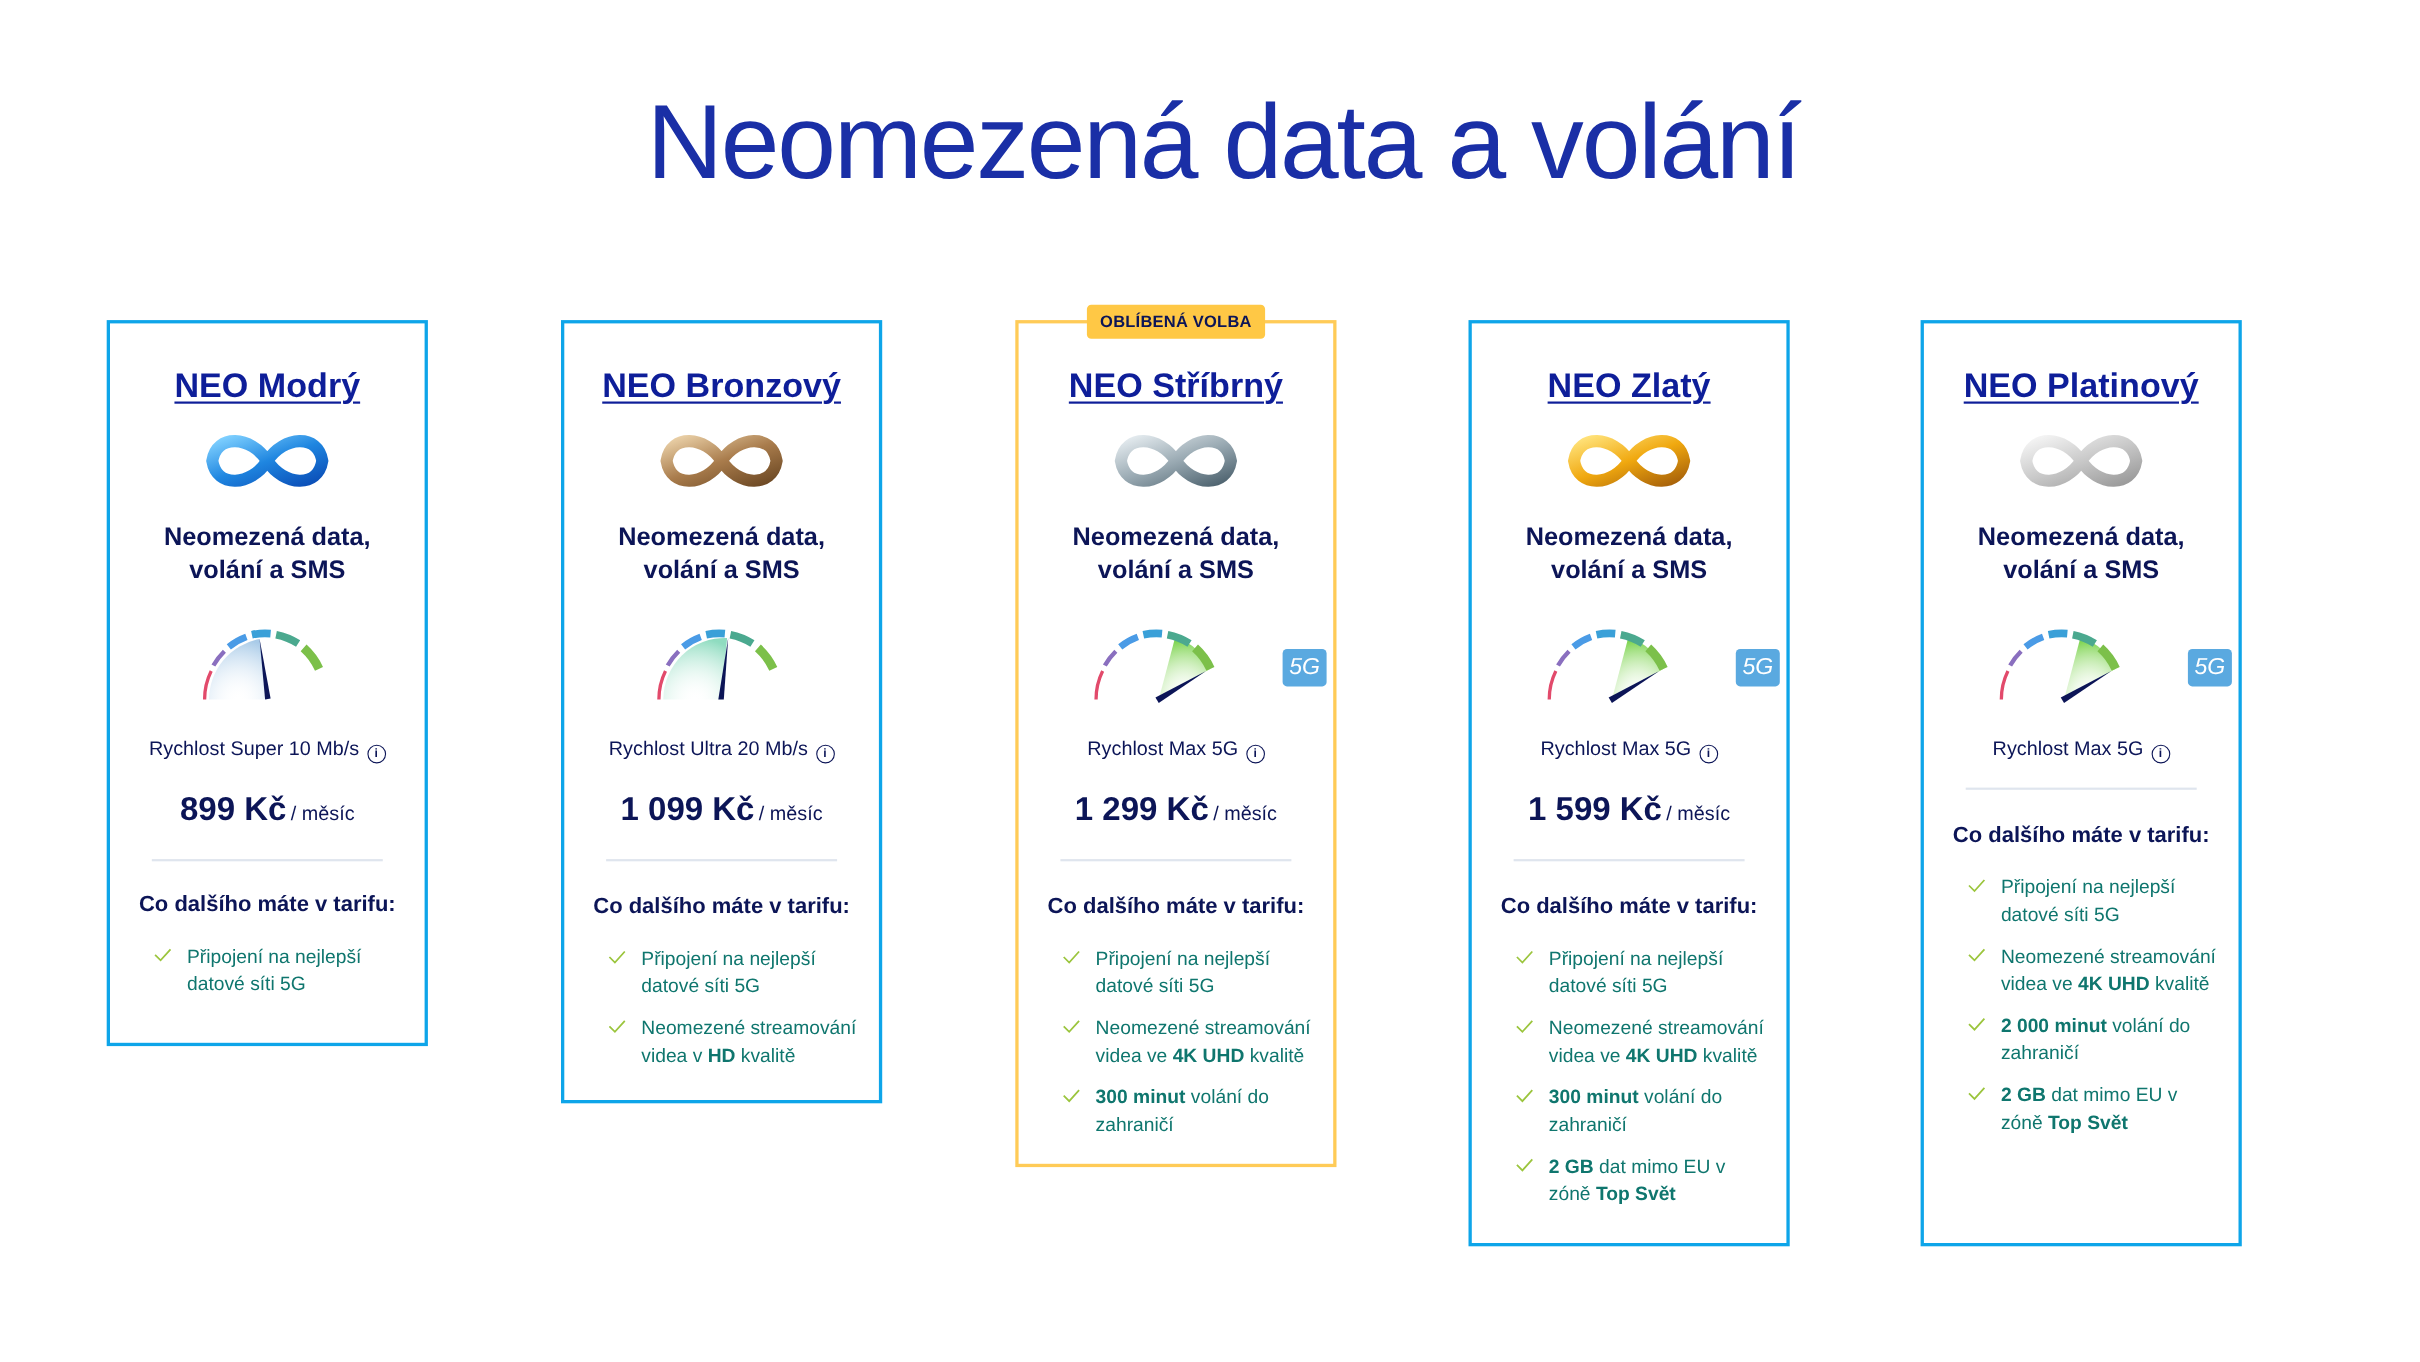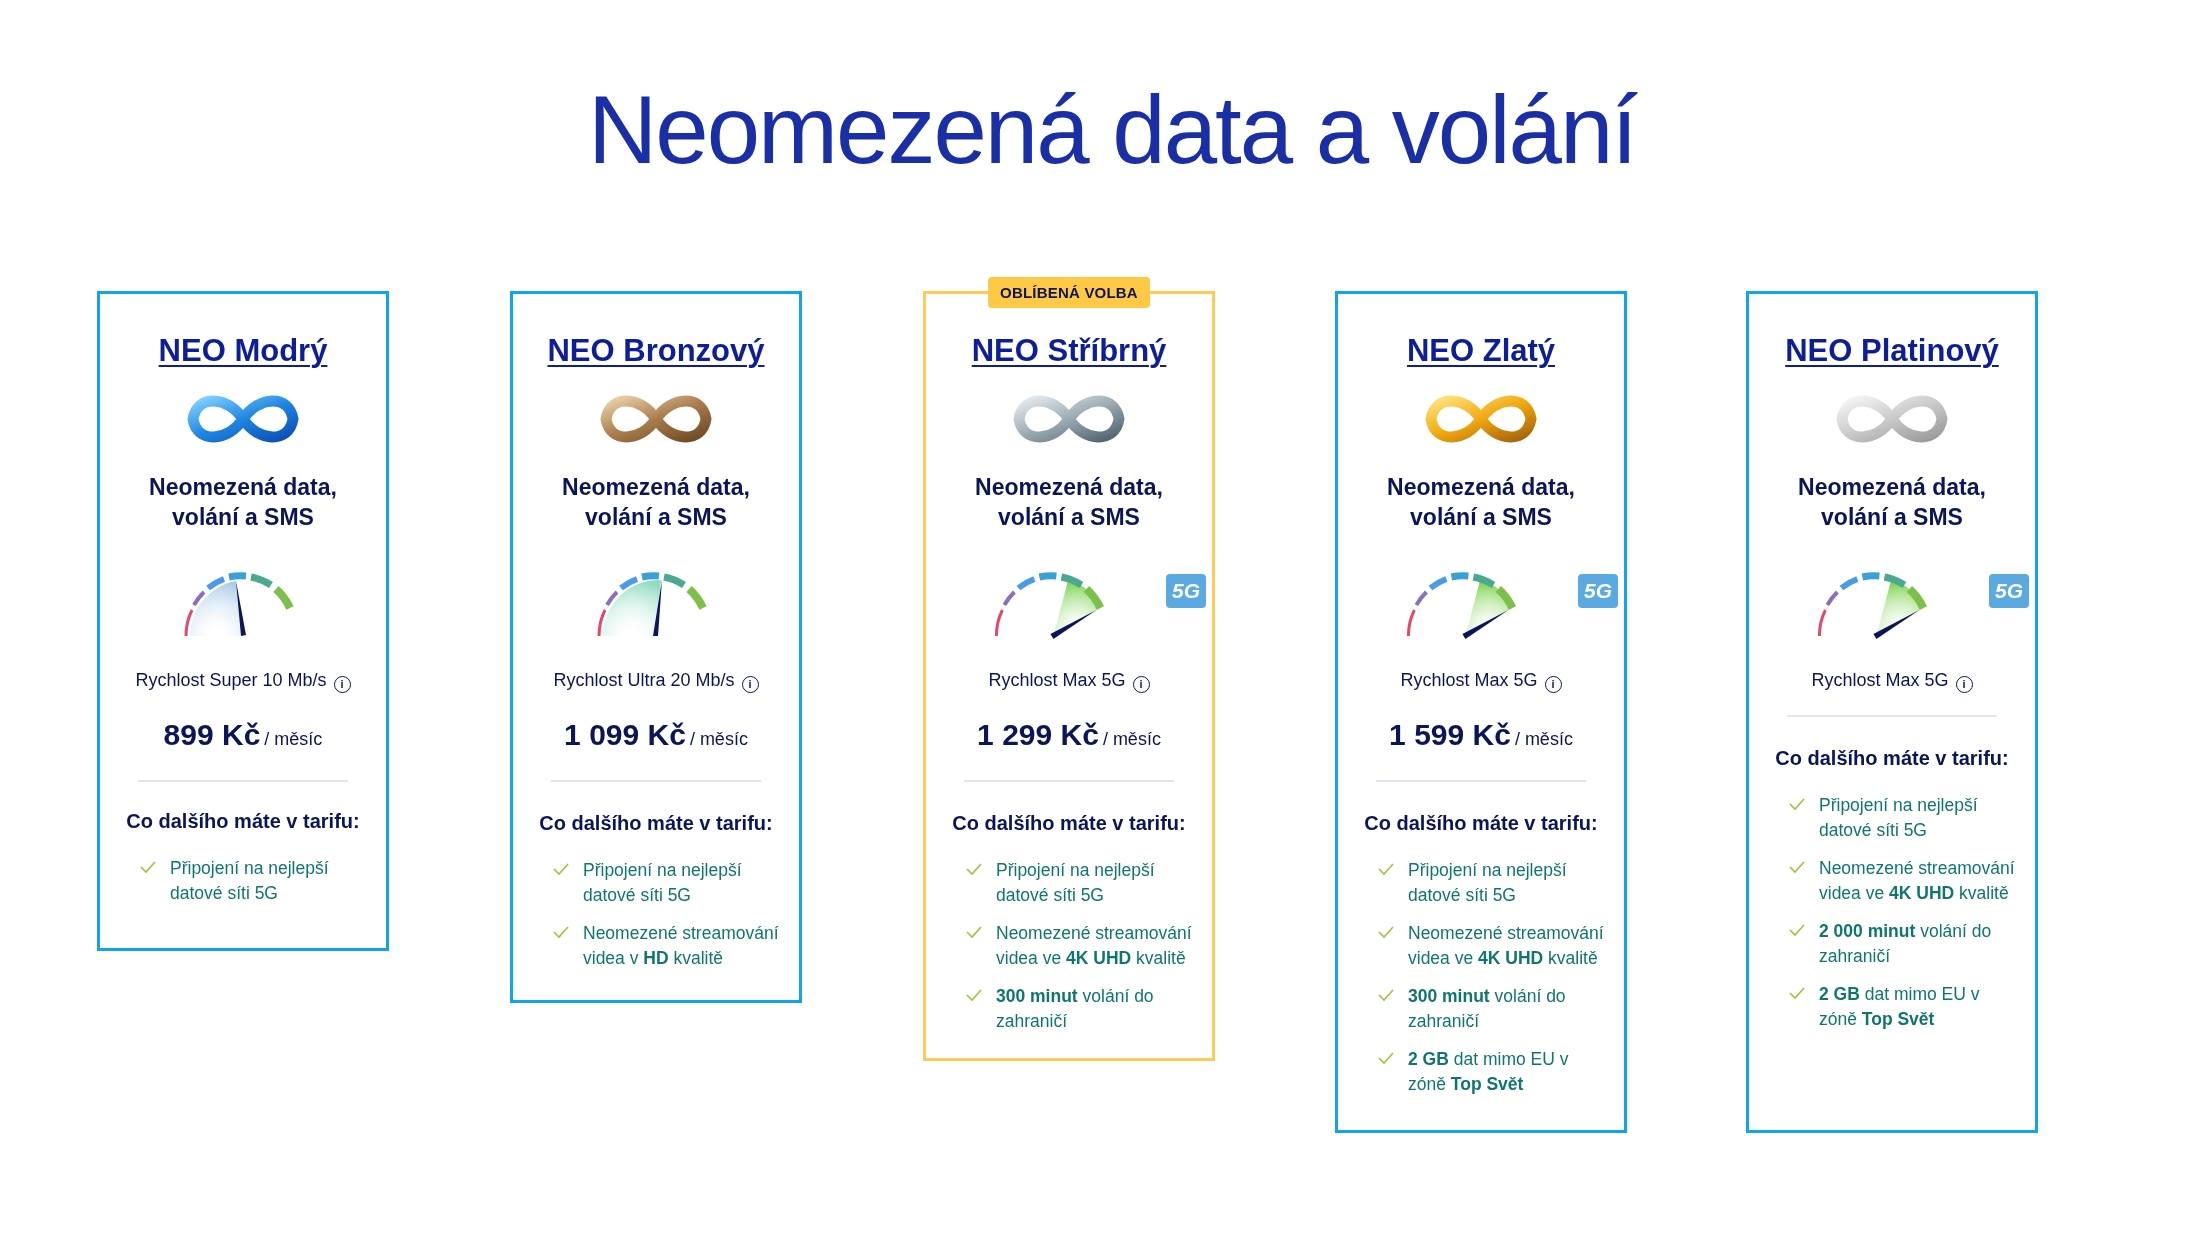--- a/index.html
+++ b/index.html
@@ -7,21 +7,21 @@
   .page-title { position:absolute; left:0; top:70px; width:2200px; text-align:center; font-size:96px; font-weight:400; color:#1a2fa6; letter-spacing:-2px; line-height:120px; margin:0;padding-left:12px; }
   .card { position:absolute; top:263px; width:292px; background:#fff; border:3px solid #0ea5e9; box-sizing:border-box; text-align:center;margin-top:28px; }
   .card.featured { border-color:#ffcb57; }
   .badge { position:absolute; left:50%; top:-17px; transform:translateX(-50%); background:#ffc845; color:#0c1557; font-weight:700; font-size:15px; padding:7px 12px; border-radius:4px; white-space:nowrap; letter-spacing:0.2px; }
   .plan-name { display:inline-block; margin-top:38px; font-size:31px; font-weight:700; color:#0e1e99; text-decoration:underline; text-decoration-thickness:2px; text-underline-offset:4px; line-height:38px; cursor:pointer; }
   .infinity { display:block; width:120px; height:62px; margin:18px auto 0; }
   .subtitle { margin-top:22px; font-size:23px; font-weight:700; color:#0c1557; line-height:30px; }
   .gauge-wrap { position:relative; height:82px; margin-top:26px; }
   .gauge { position:absolute; left:50%; top:0; transform:translateX(-50%); width:130px; height:82px; }
   .gauge.with5g { transform:translateX(-62%); }
-  .badge5g { position:absolute; top:16px; width:40px; height:34px; background:#5aa9e0; color:#fff; font-weight:700; font-style:italic; font-size:21px; line-height:34px; border-radius:4px; text-align:center; }
+  .badge5g { position:absolute; top:32px; width:40px; height:34px; background:#5aa9e0; color:#fff; font-weight:400; font-style:italic; font-size:21px; line-height:34px; border-radius:4px; text-align:center; }
   .speed { margin-top:28px; font-size:18px; color:#0c1557; line-height:24px; }
   .info-icon { display:inline-block; width:15px; height:15px; border:1.5px solid #0c1557; border-radius:50%; font-size:11px; line-height:15px; text-align:center; margin-left:7px; vertical-align:-2px; font-style:normal; font-weight:700; cursor:pointer; }
   .price-row { margin-top:24px; line-height:36px; }
   .price { font-size:30px; font-weight:700; color:#0c1557; }
   .per { font-size:18px; color:#0c1557; margin-left:4px; }
   .divider { height:2px; background:#dfe5ee; margin:22px 38px 0; }
   .extras-title { margin-top:28px; font-size:20px; font-weight:700; color:#0c1557; line-height:26px; }
   .features { list-style:none; padding:0; margin:22px 0 0 0; text-align:left; }
   .features li { position:relative; padding-left:70px; padding-right:20px; font-size:17.5px; line-height:25px; color:#0f766e; margin-bottom:13px; }
   .check { position:absolute; left:40px; top:4px; width:16px; height:14px; }

